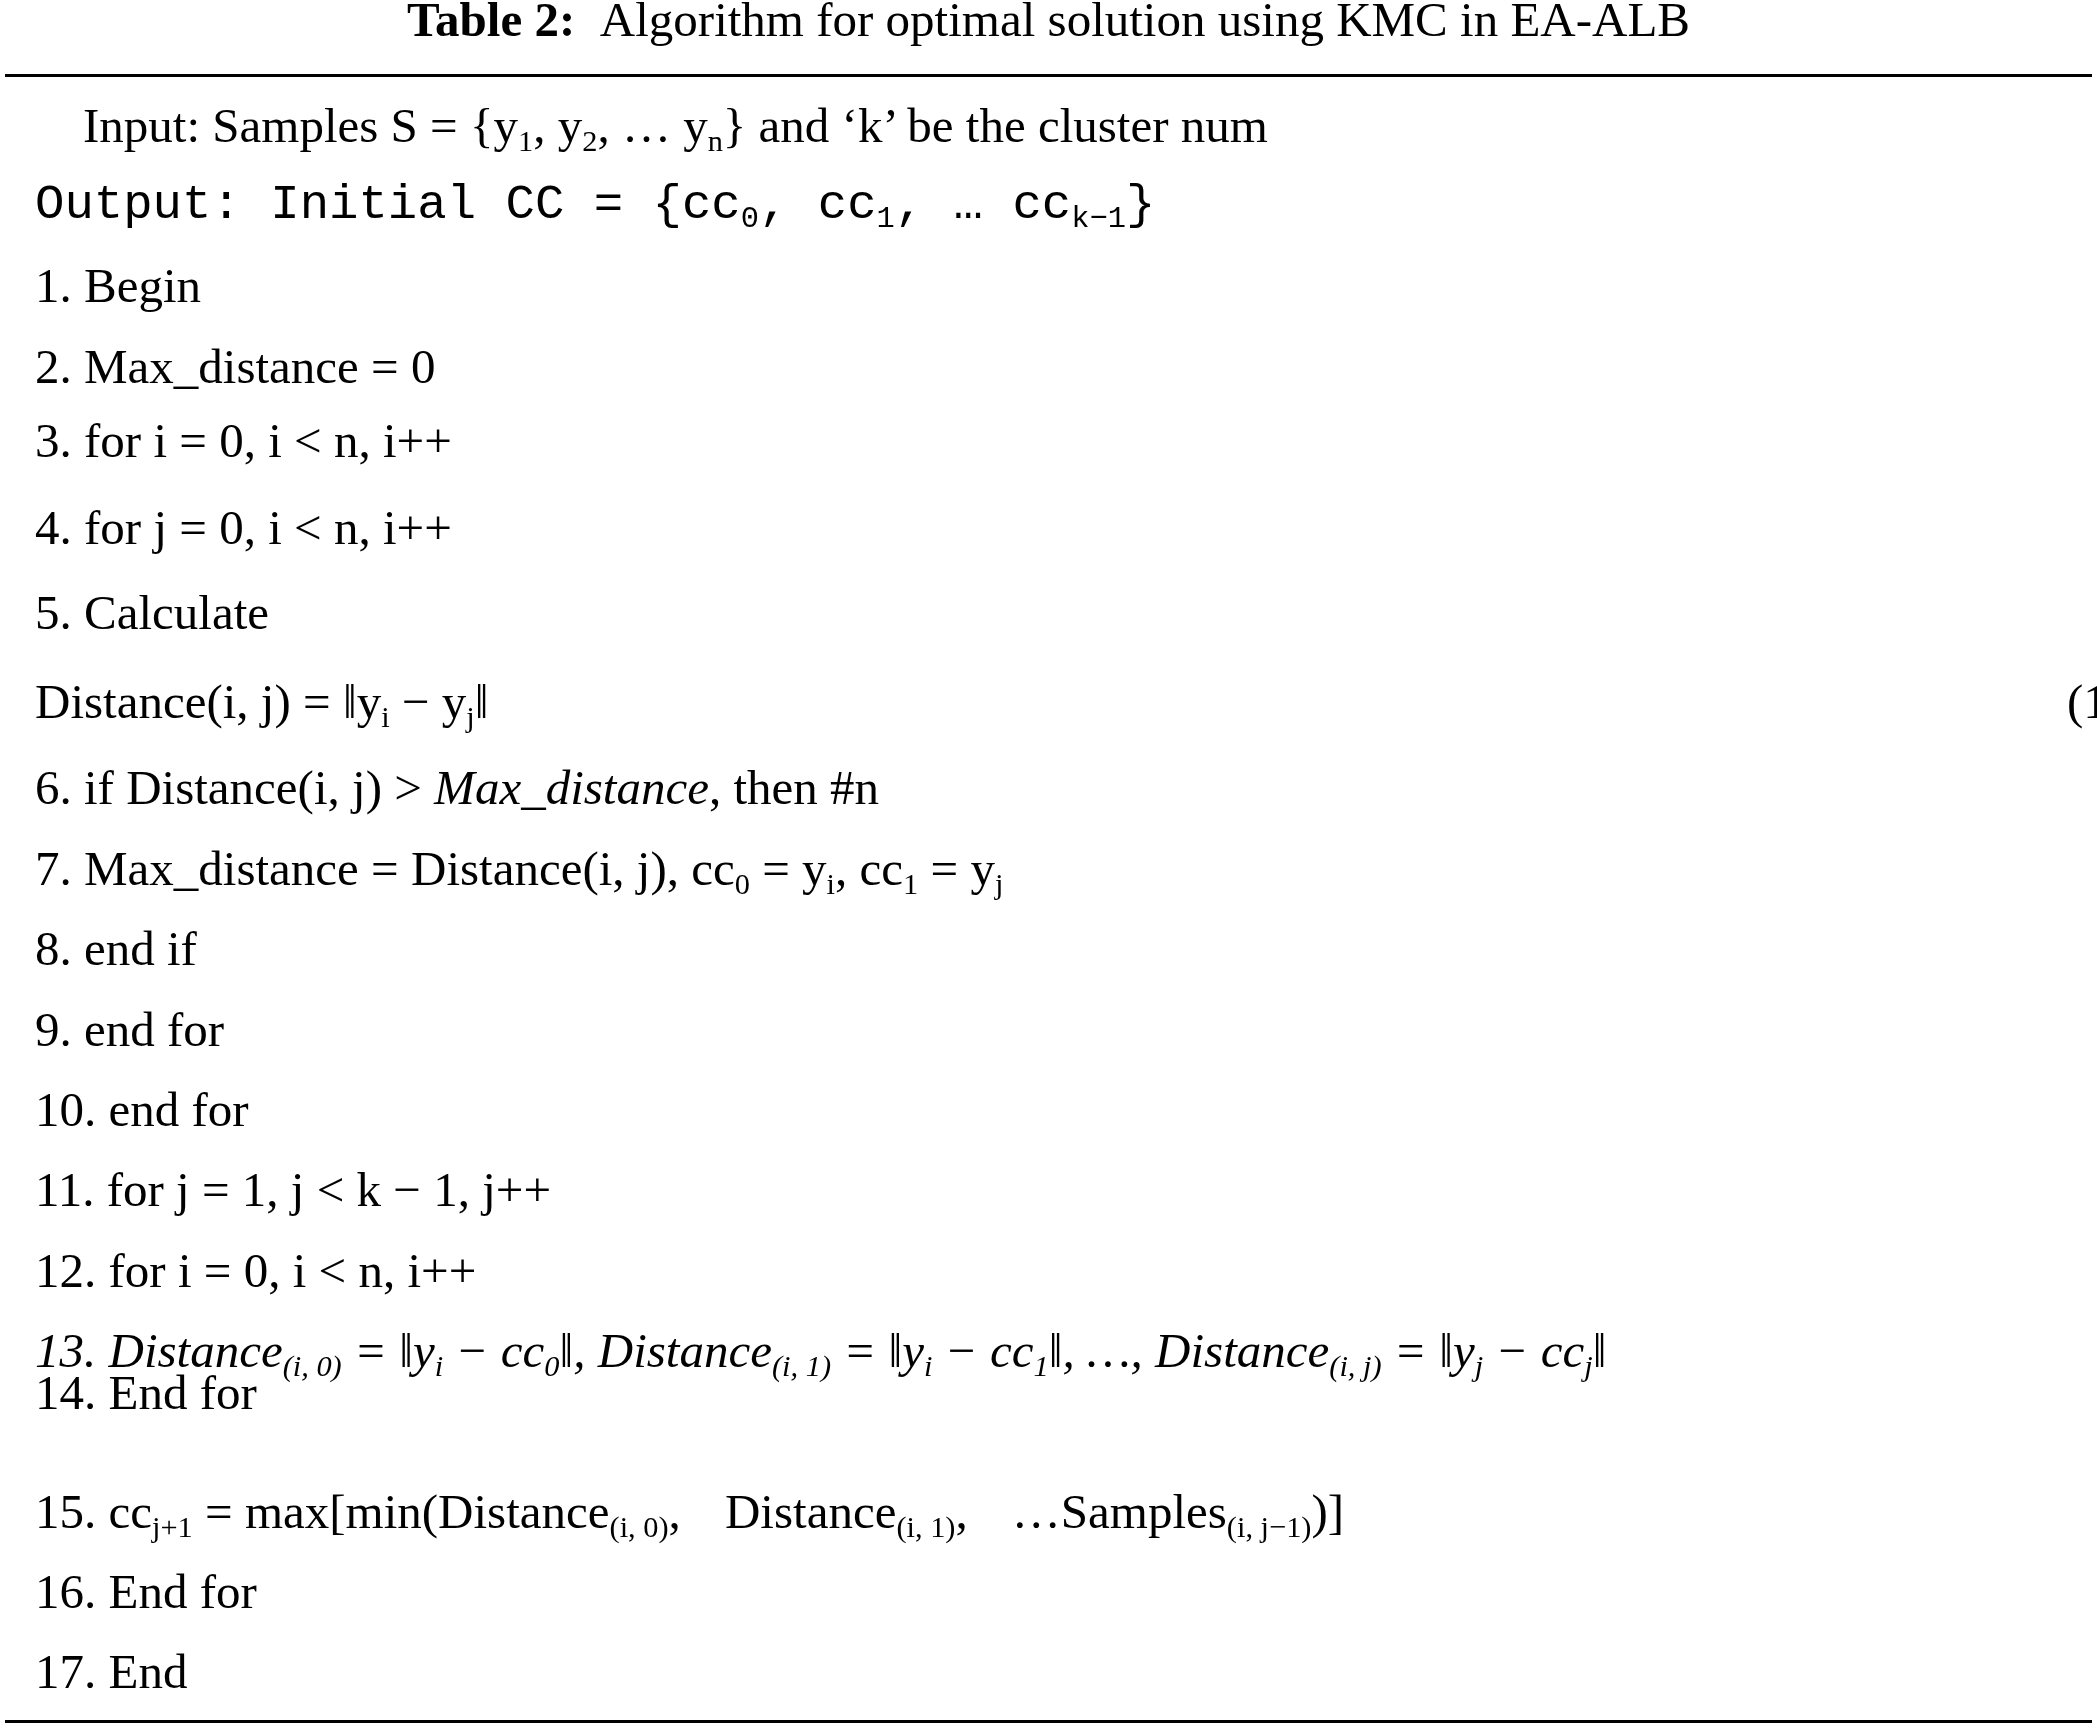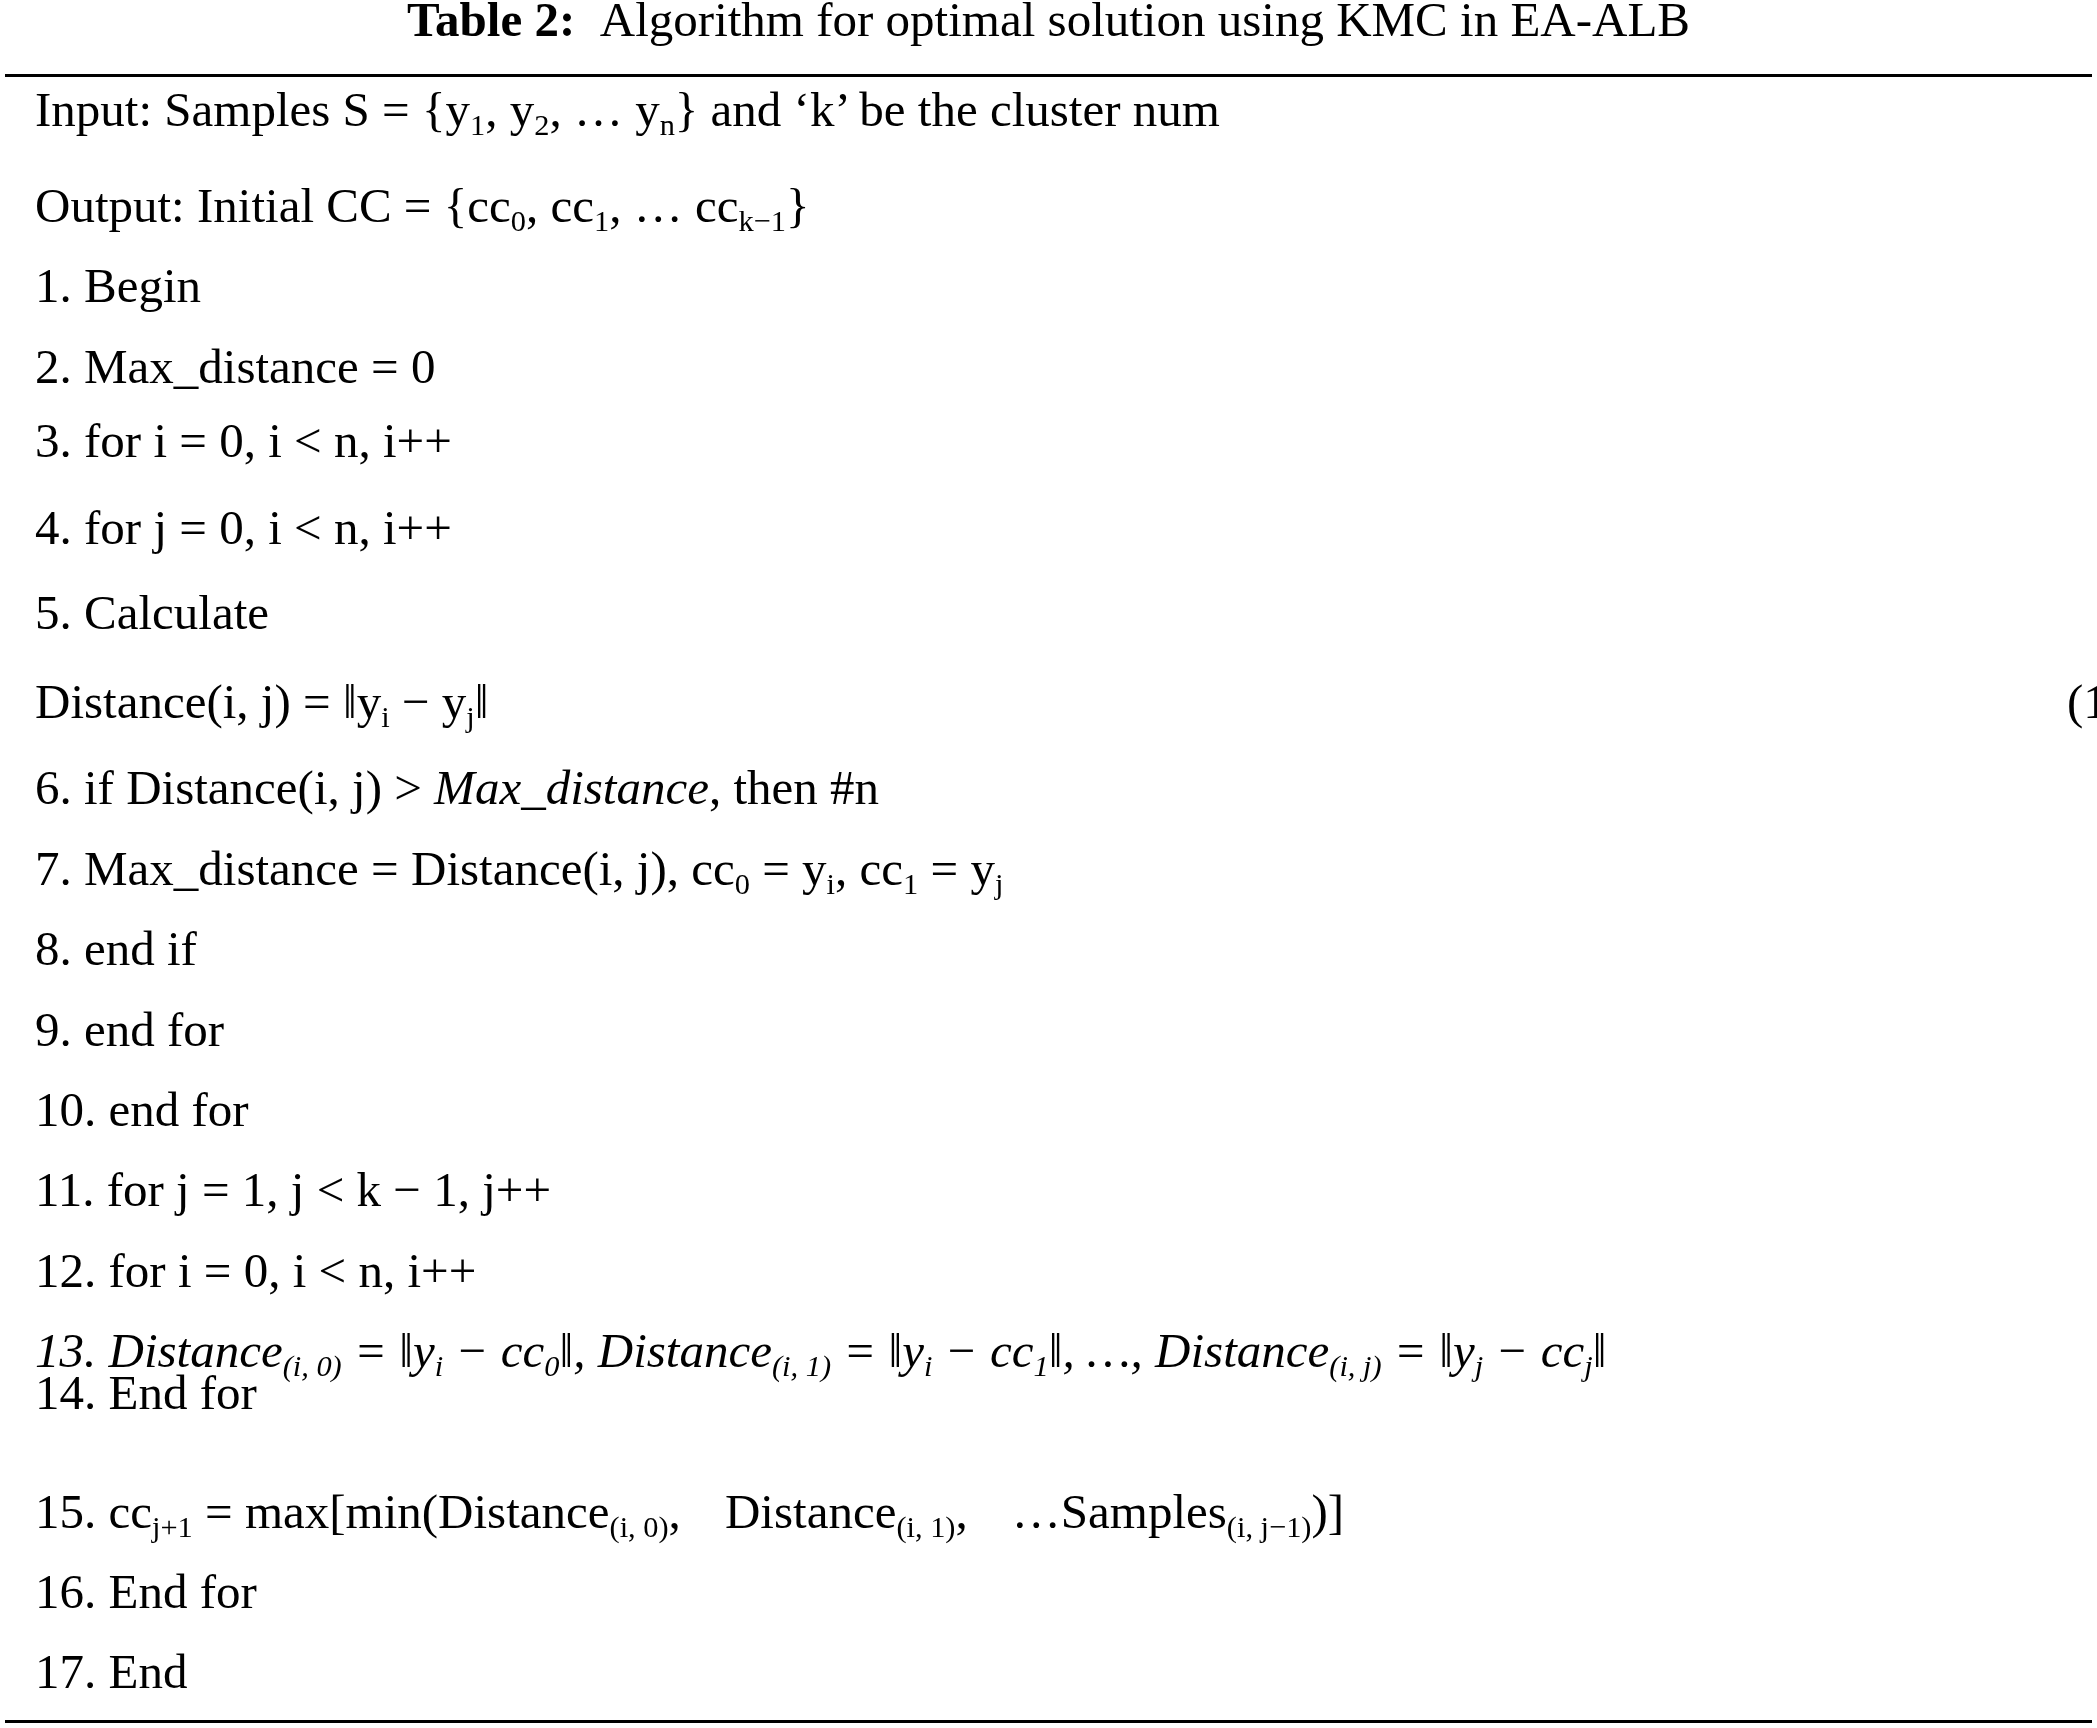--- a/index.html
+++ b/index.html
@@ -57,23 +57,23 @@
 </style>
 </head>
 <body>
 
 <div class="title">
   <b>Table 2:</b>&nbsp;&nbsp;<span>Algorithm for optimal solution using KMC in EA-ALB</span>
 </div>
 
 <div class="rule" style="top:74px;"></div>
 
-<div class="row" style="top:85px;"><span>Input: Samples S = {y</span><sub>1</sub><span>, y</span><sub>2</sub><span>, … y</span><sub>n</sub><span>} and ‘k’ be the cluster num</span></div>
+<div class="row" style="top:101px;margin-left:48px;"><span>Input: Samples S = {y</span><sub>1</sub><span>, y</span><sub>2</sub><span>, … y</span><sub>n</sub><span>} and ‘k’ be the cluster num</span></div>
 
-<div class="row" style="top:181px;"><span>Output: Initial CC = {cc</span><sub>0</sub><span>, cc</span><sub>1</sub><span>, … cc</span><sub>k−1</sub><span>}</span></div>
+<div class="row" style="top:181px;font-family:Liberation Mono, monospace;"><span>Output: Initial CC = {cc</span><sub>0</sub><span>, cc</span><sub>1</sub><span>, … cc</span><sub>k−1</sub><span>}</span></div>
 
 <div class="row" style="top:261px;">1. Begin</div>
 <div class="row" style="top:342px;">2. Max_distance = 0</div>
 <div class="row" style="top:416px;">3. for i = 0, i &lt; n, i++</div>
 <div class="row" style="top:503px;">4. for j = 0, i &lt; n, i++</div>
 <div class="row" style="top:588px;">5. Calculate</div>
 
 <div class="row" style="top:677px;"><span>Distance(i, j) = ‖y</span><sub>i</sub><span> − y</span><sub>j</sub><span>‖</span></div>
 <div class="eqnum" style="top:677px;">(1</div>
 

